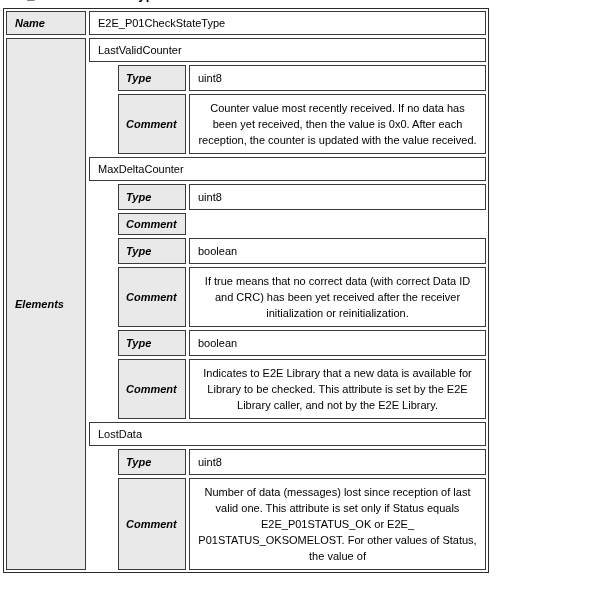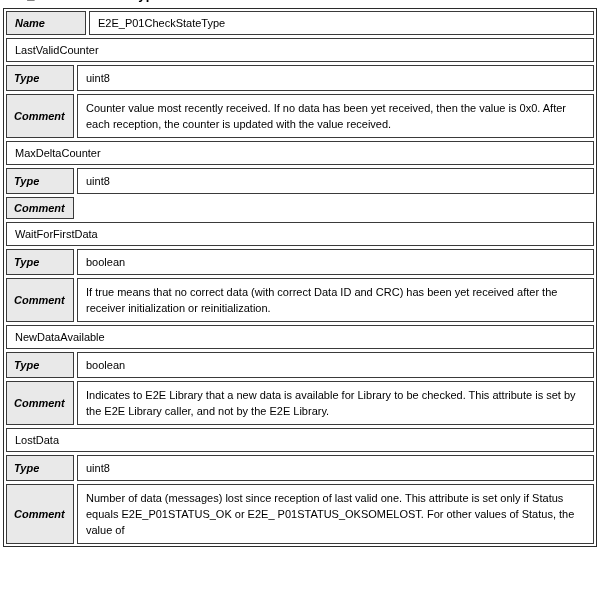--- a/index.html
+++ b/index.html
@@ -27,21 +27,21 @@
     font-weight: bold;
     font-size: 13px;
     letter-spacing: 0.2px;
     white-space: nowrap;
   }
   
   .spec-table {
     position: absolute;
     left: 3px;
     top: 8px;
-    width: 594px;
+    width: 486px;
     box-sizing: border-box;
     border: 1.5px solid #2b2b2b;
     padding: 2px;
     display: flex;
     flex-direction: column;
     gap: 3px;
     background: #ffffff;
   }
   .row {
     display: flex;
@@ -95,31 +95,33 @@
     width: 68px;
     flex: 0 0 68px;
     background: #e9e9e9;
     font-weight: bold;
     font-style: italic;
     border: 1px solid #3a3a3a;
     box-sizing: border-box;
     padding: 4px 7px;
     display: flex;
     align-items: center;
+    margin-left: 29px;
   }
   .sub-value {
     flex: 1 1 auto;
     border: 1px solid #3a3a3a;
     box-sizing: border-box;
     padding: 4px 8px;
     display: flex;
     align-items: center;
     min-height: 24px;
     line-height: 16px;
     min-width: 0;
+    text-align: center;
   }
   .comment-row .sub-value {
     align-items: flex-start;
     padding-top: 5px;
     padding-bottom: 5px;
   }
 </style>
 </head>
 <body>
 
@@ -129,20 +131,21 @@
 
 <div class="spec-table">
 
   <div class="row top-row">
     <div class="cell label-cell">Name</div>
     <div class="cell value-cell">E2E_P01CheckStateType</div>
   </div>
 
 
   <div class="row elements-row">
+    <div class="cell label-cell elements-label">Elements</div>
     <div class="elements-stack">
 
       <div class="el-name-cell">LastValidCounter</div>
       <div class="sub-row">
         <div class="sub-label">Type</div>
         <div class="sub-value">uint8</div>
       </div>
       <div class="sub-row comment-row">
         <div class="sub-label">Comment</div>
         <div class="sub-value">Counter value most recently received. If no data has been yet received, then the value is 0x0. After each reception, the counter is updated with the value received.</div>
@@ -150,31 +153,29 @@
 
       <div class="el-name-cell">MaxDeltaCounter</div>
       <div class="sub-row">
         <div class="sub-label">Type</div>
         <div class="sub-value">uint8</div>
       </div>
       <div class="sub-row comment-row">
         <div class="sub-label">Comment</div>
       </div>
 
-      <div class="el-name-cell">WaitForFirstData</div>
       <div class="sub-row">
         <div class="sub-label">Type</div>
         <div class="sub-value">boolean</div>
       </div>
       <div class="sub-row comment-row">
         <div class="sub-label">Comment</div>
         <div class="sub-value">If true means that no correct data (with correct Data ID and CRC) has been yet received after the receiver initialization or reinitialization.</div>
       </div>
 
-      <div class="el-name-cell">NewDataAvailable</div>
       <div class="sub-row">
         <div class="sub-label">Type</div>
         <div class="sub-value">boolean</div>
       </div>
       <div class="sub-row comment-row">
         <div class="sub-label">Comment</div>
         <div class="sub-value">Indicates to E2E Library that a new data is available for Library to be checked. This attribute is set by the E2E Library caller, and not by the E2E Library.</div>
       </div>
 
       <div class="el-name-cell">LostData</div>

